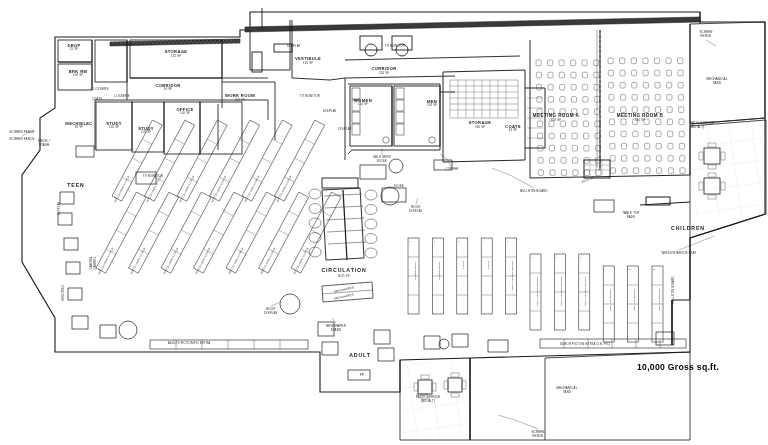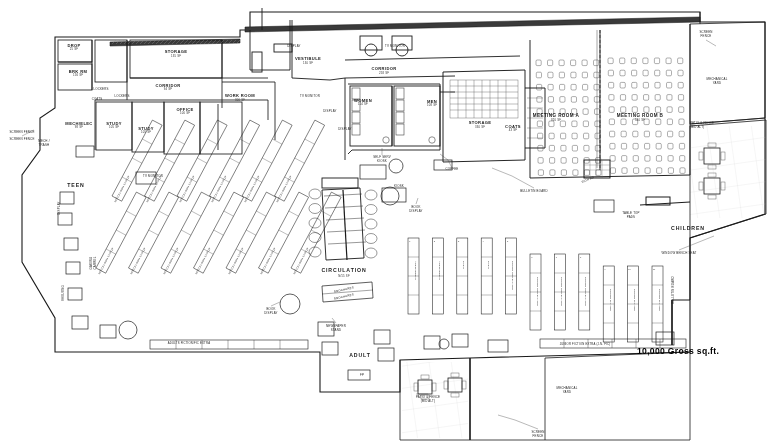--- a/index.html
+++ b/index.html
@@ -534,21 +534,21 @@
       <path d="M271,306 L280,302"></path>
       <path d="M416,204 L418,198"></path>
     </g>
 
     <g stroke="#1a1a1a" stroke-width="1.4" fill="none">
       <path d="M470,358 L470,440"></path>
       <path d="M672,300 L672,345"></path>
     </g>
   </svg>
 
-  <div class="lbl title" style="left:637px;top:347px;">10,000 Gross sq.ft.</div>
+  <div class="lbl title" style="left:637px;top:363px;">10,000 Gross sq.ft.</div>
 
   <div id="labels">
       <div class="lbl room-name" style="left: 74px; top: 46px; transform: translate(-50%, -50%);">DROP</div>
       <div class="lbl room-area" style="left: 74px; top: 49px; transform: translate(-50%, -50%);">25 SF</div>
       <div class="lbl room-name" style="left: 78px; top: 72px; transform: translate(-50%, -50%);">BRK RM</div>
       <div class="lbl room-area" style="left: 78px; top: 75px; transform: translate(-50%, -50%);">156 SF</div>
       <div class="lbl room-name" style="left: 176px; top: 52px; transform: translate(-50%, -50%);">STORAGE</div>
       <div class="lbl room-area" style="left: 176px; top: 56px; transform: translate(-50%, -50%);">135 SF</div>
       <div class="lbl room-name" style="left: 168px; top: 86px; transform: translate(-50%, -50%);">CORRIDOR</div>
       <div class="lbl room-area" style="left: 168px; top: 89px; transform: translate(-50%, -50%);">94 SF</div>

